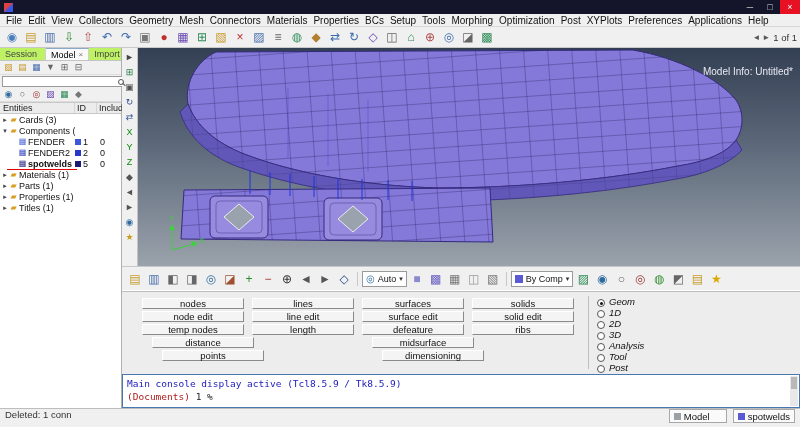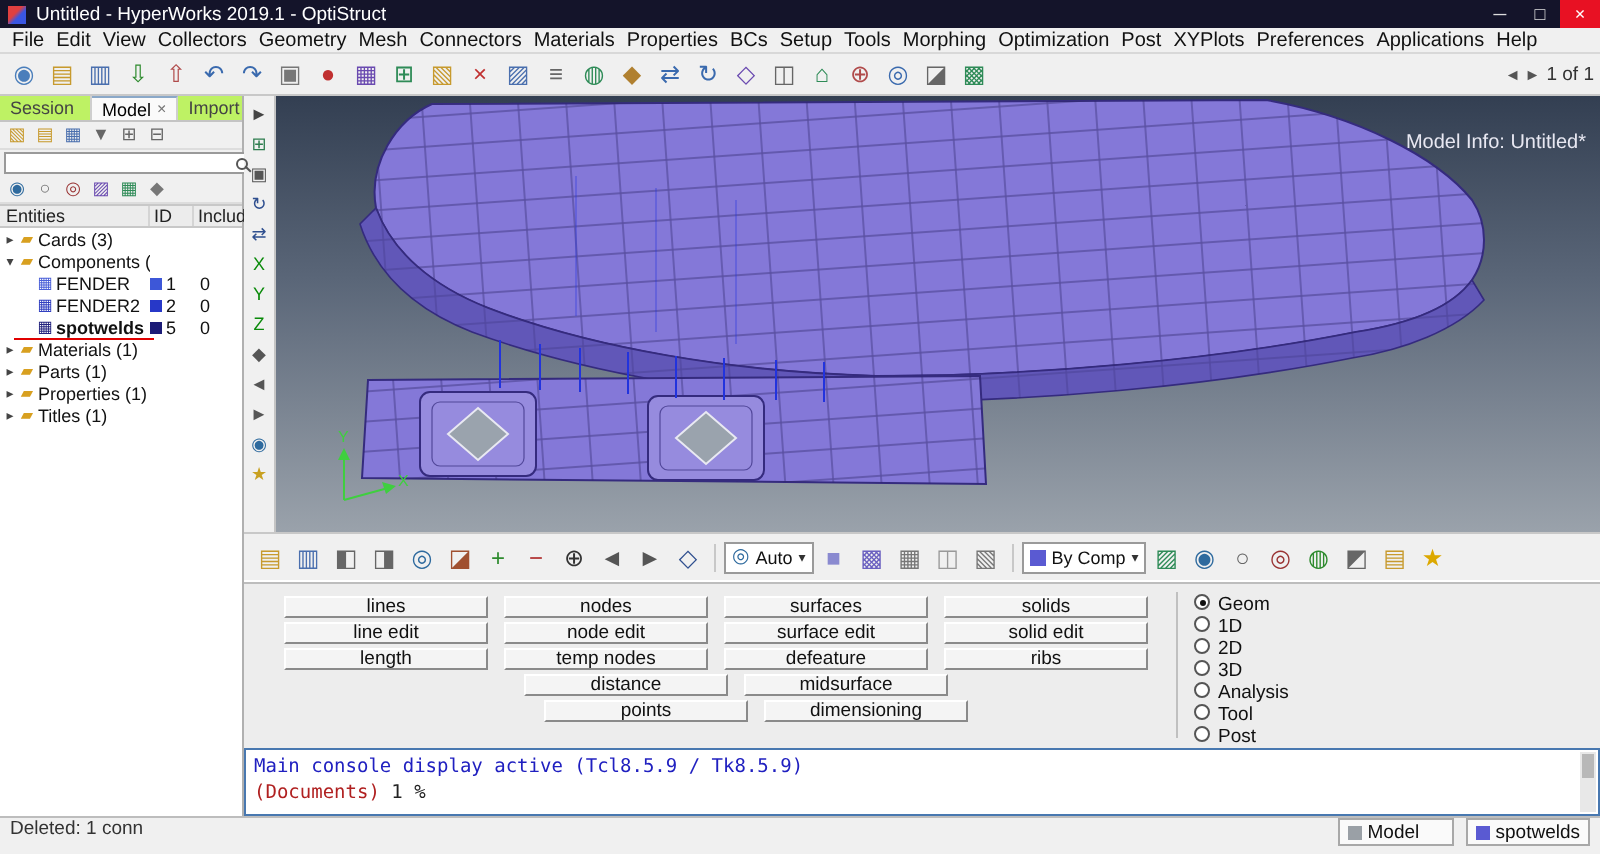--- a/index.html
+++ b/index.html
@@ -98,21 +98,21 @@
   .panel-area { height:84px; background:#ededed; border-top:1px solid #ffffff; box-shadow:inset 0 1px 0 #bdbdbd;
                 display:flex; }
   .pcols { display:flex; gap:8px; padding:7px 0 0 20px; }
   .pcol { display:flex; flex-direction:column; gap:2px; width:102px; }
   .pbtn { height:11px; background:#f4f4f4; border:1px solid; border-color:#ffffff #8a8a8a #8a8a8a #ffffff;
           display:flex; align-items:center; justify-content:center; font-size:9.5px; line-height:1; }
   .pcol div:nth-of-type(4) { margin-left:10px; margin-right:-10px; }
   .pcol div:nth-of-type(5) { margin-left:20px; margin-right:-20px; }
   .pdivider { width:1px; background:#c0c0c0; margin:5px 8px 5px 14px; }
   .modes { display:flex; flex-direction:column; gap:1px; padding-top:6px; width:66px; }
-  .mode { display:flex; align-items:flex-start; gap:4px; font-size:9.5px; height:10px; }
+  .mode { display:flex; align-items:flex-end; gap:4px; font-size:9.5px; height:10px;font-style:italic; }
   .radio { width:8px; height:8px; border:1px solid #555; border-radius:50%; background:#fff; position:relative; flex:0 0 auto; }
   .mode.selected .radio::after { content:""; position:absolute; inset:1.5px; background:#111; border-radius:50%; }
 
   
   .console { height:34px; background:#fff; border:1px solid #4878b0; position:relative;
              font-family:"DejaVu Sans Mono", monospace; font-size:9.5px; line-height:13px; padding:2px 14px 2px 4px; }
   .console-line1 { color:#2020c0; white-space:nowrap; }
   .console-line2 { color:#222; white-space:nowrap; }
   .console-prefix { color:#b02020; }
   .console-scroll { position:absolute; top:1px; right:1px; bottom:1px; width:8px; background:#e8e8e8; }
@@ -127,21 +127,20 @@
           gap:3px; padding:0 4px; min-width:58px; }
   .sbox .swatch2 { width:7px; height:7px; flex:0 0 auto; }
 </style>
 </head>
 <body>
 
 <div class="window">
 
   <div class="titlebar">
     <span class="app-icon"></span>
-    <span class="title-text">Untitled - HyperWorks 2019.1 - OptiStruct</span>
     <span class="wincontrols">
 
     <span class="winbtn">─</span>
         <span class="winbtn">□</span>
         <span class="winbtn close">×</span>
       </span>
   </div>
 
   <div class="menubar">
 
@@ -471,31 +470,31 @@
             <span class="tbtn" style="color: rgb(102, 102, 102);">◩</span>
             <span class="tbtn" style="color: rgb(199, 154, 46);">▤</span>
             <span class="tbtn" style="color: rgb(220, 168, 0);">★</span>
           </span>
       </div>
 
       <div class="panel-area">
         <div class="pcols">
           <div class="pcol">
 
-          <div class="pbtn">lines</div>
-              <div class="pbtn">line edit</div>
-              <div class="pbtn">length</div>
-            </div>
-          <div class="pcol">
-
           <div class="pbtn">nodes</div>
               <div class="pbtn">node edit</div>
               <div class="pbtn">temp nodes</div>
               <div class="pbtn">distance</div>
               <div class="pbtn">points</div>
+            </div>
+          <div class="pcol">
+
+          <div class="pbtn">lines</div>
+              <div class="pbtn">line edit</div>
+              <div class="pbtn">length</div>
             </div>
           <div class="pcol">
 
           <div class="pbtn">surfaces</div>
               <div class="pbtn">surface edit</div>
               <div class="pbtn">defeature</div>
               <div class="pbtn">midsurface</div>
               <div class="pbtn">dimensioning</div>
             </div>
           <div class="pcol">

